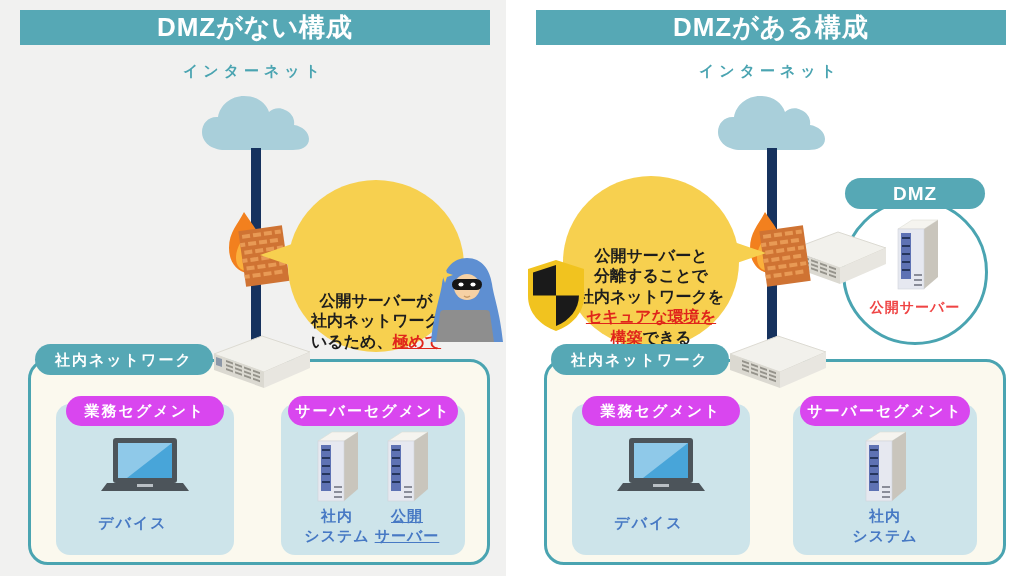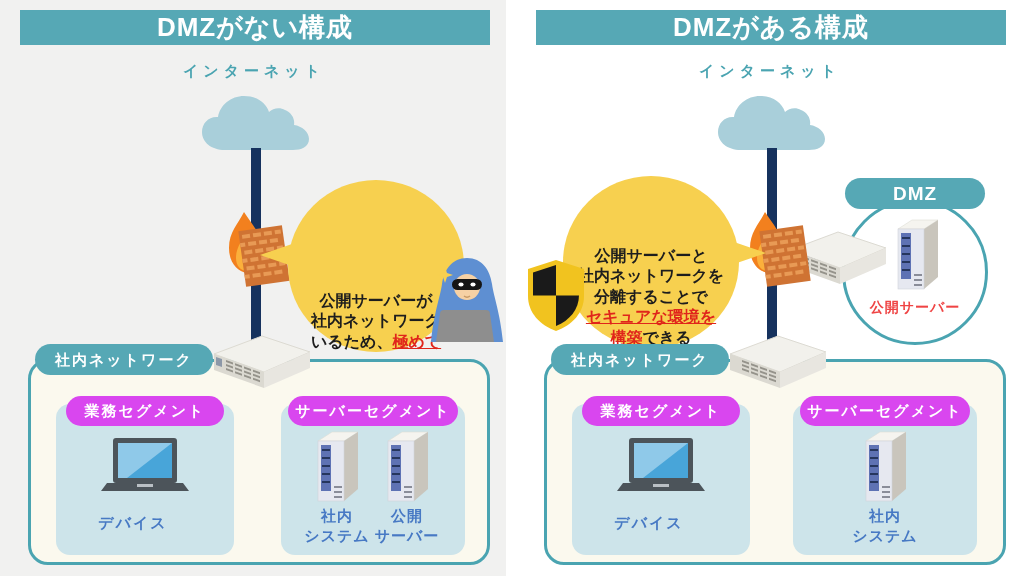--- a/index.html
+++ b/index.html
@@ -73,21 +73,21 @@
   .laptop { position:absolute; left:99px; top:438px; }
   .device-label { position:absolute; left:44px; top:514px; width:178px; text-align:center;
     color:#4779c4; font-weight:bold; font-size:15px; letter-spacing:2px; }
 
   .server-a { position:absolute; left:314px; top:428px; }
   .server-b { position:absolute; left:384px; top:428px; }
   .server-c { position:absolute; left:346px; top:428px; }
   .srv-label { position:absolute; top:506px; width:92px; text-align:center;
     color:#4779c4; font-weight:bold; font-size:15px; line-height:20px; letter-spacing:1px; }
   .srv-label-a { left:291px; }
-  .srv-label-b { left:361px; }
+  .srv-label-b { left:361px;text-decoration:underline; }
   .srv-label-c { left:323px; }
 </style>
 </head>
 <body>
 
 <div class="panel" id="panel-left">
   <div class="inner">
     <div class="title-bar">DMZがない構成</div>
     <div class="internet-label">インターネット</div>
 
@@ -343,22 +343,22 @@
               <rect x="50" y="66" width="8" height="4"></rect>
               <rect x="20" y="66" width="5" height="4"></rect>
           </g>
         </g>
       </svg>
     </div>
 
     <div class="tail" id="tail-right"></div>
     <div class="bubble" id="bubble-right">
       <div><span>公開サーバーと</span></div>
+      <div><span>分離することで</span></div>
       <div><span>社内ネットワークを</span></div>
-      <div><span>分離することで</span></div>
       <div><span class="red">セキュアな環境を</span></div>
       <div><span class="red">構築</span><span>できる</span></div>
     </div>
 
     <div class="shield">
       <svg width="64" height="74" viewBox="0 0 64 74">
         <path d="M32,2 L60,11 V38 C60,55 48,67 32,73 C16,67 4,55 4,38 V11 Z" fill="#f1c31f"></path>
         <clipPath id="shieldClip">
             <path d="M32,7 L55,14.5 V37 C55,51.5 45.5,62.5 32,68 C18.5,62.5 9,51.5 9,37 V14.5 Z"></path>
           </clipPath>

